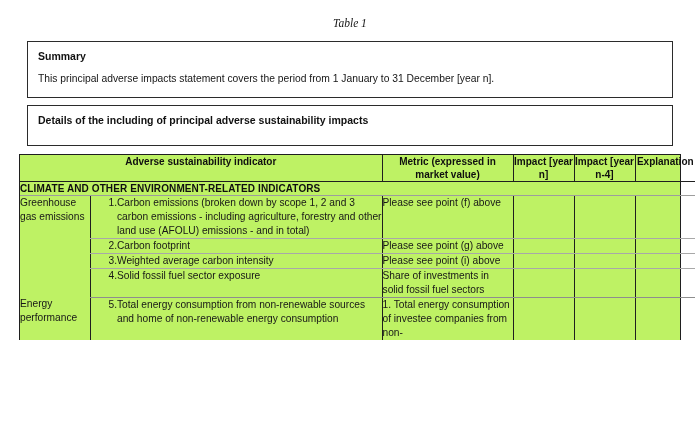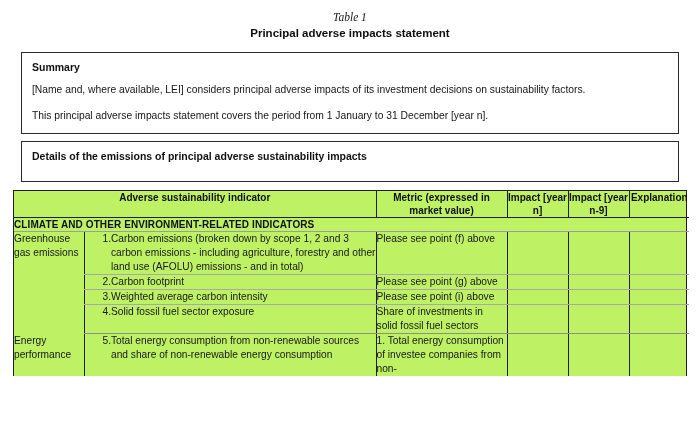--- a/index.html
+++ b/index.html
@@ -14,21 +14,21 @@
   body {
     font-family: "Liberation Sans", sans-serif;
     color: #131313;
     -webkit-font-smoothing: antialiased;
   }
 
   .page {
     position: relative;
     width: 700px;
     height: 305px;
-    padding: 0;
+    padding: 6px;
   }
 
   
   .title-block {
     text-align: center;
     padding-top: 10px;
   }
   .table-label {
     font-family: "Liberation Serif", serif;
     font-style: italic;
@@ -142,51 +142,49 @@
   td.metric-cell { padding-left: 6px; }
   .blank-cell { }
 </style>
 </head>
 <body>
 
 <div class="page">
 
   <div class="title-block">
     <div class="table-label">Table 1</div>
-    <div class="doc-title">Principal adverse impacts statement</div>
   </div>
 
   <div class="box summary-box">
     <div class="box-heading">Summary</div>
-    <p class="box-para">[Name and, where available, LEI] considers principal adverse impacts of its investment decisions on sustainability factors.</p>
     <p class="box-para">This principal adverse impacts statement covers the period from 1 January to 31 December [year n].</p>
   </div>
 
   <div class="box details-box">
-    <div class="box-heading">Details of the emissions of principal adverse sustainability impacts</div>
+    <div class="box-heading">Details of the including of principal adverse sustainability impacts</div>
   </div>
 
   <div class="table-wrap">
     <table class="pai">
       <colgroup>
         <col class="c-ind">
           <col class="c-num">
           <col class="c-text">
         <col class="c-metric">
           <col class="c-imp1">
           <col class="c-imp2">
           <col class="c-expl">
       </colgroup>
       <tbody>
 
         <tr class="hdr">
           <td colspan="3">Adverse sustainability indicator</td>
           <td class="vline">Metric (expressed in market value)</td>
           <td class="vline">Impact [year n]</td>
-          <td class="vline">Impact [year n-9]</td>
+          <td class="vline">Impact [year n-4]</td>
           <td class="vline">Explanation</td>
         </tr>
 
         <tr class="section-row">
           <td colspan="7">CLIMATE AND OTHER ENVIRONMENT-RELATED INDICATORS</td>
         </tr>
 
         <tr class="body-row">
           <td class="ind-cell" rowspan="4">Greenhouse gas emissions</td>
           <td class="num vline hline">1.</td>
@@ -220,21 +218,21 @@
           <td class="hline-dark">Solid fossil fuel sector exposure</td>
           <td class="vline hline-dark metric-cell">Share of investments in solid fossil fuel sectors</td>
           <td class="vline hline-dark blank-cell"></td>
           <td class="vline hline-dark blank-cell"></td>
           <td class="vline hline-dark blank-cell"></td>
         </tr>
 
         <tr class="body-row">
           <td class="ind-cell">Energy performance</td>
           <td class="num vline">5.</td>
-          <td>Total energy consumption from non-renewable sources and share of non-renewable energy consumption</td>
+          <td>Total energy consumption from non-renewable sources and home of non-renewable energy consumption</td>
           <td class="vline metric-cell">1. Total energy consumption of investee companies from non-</td>
           <td class="vline blank-cell"></td>
           <td class="vline blank-cell"></td>
           <td class="vline blank-cell"></td>
         </tr>
       </tbody>
     </table>
   </div>
 
 </div>

